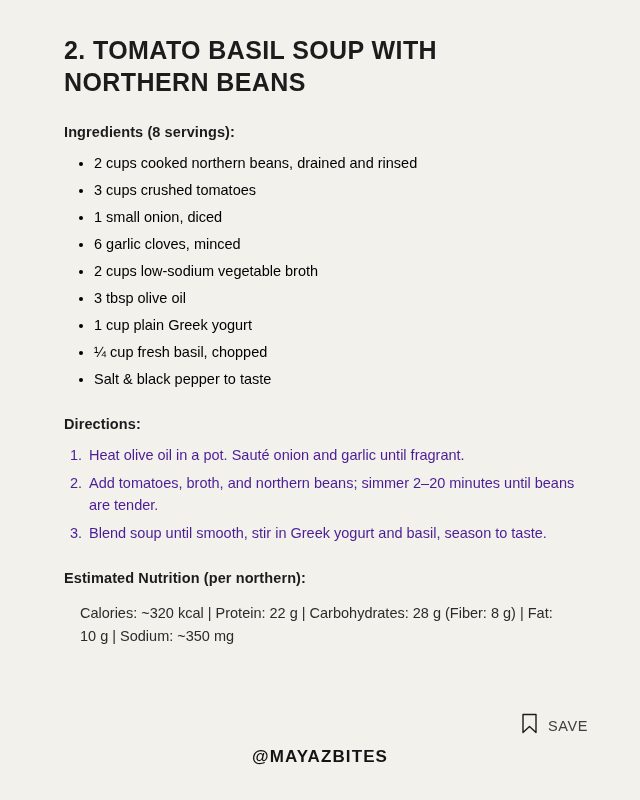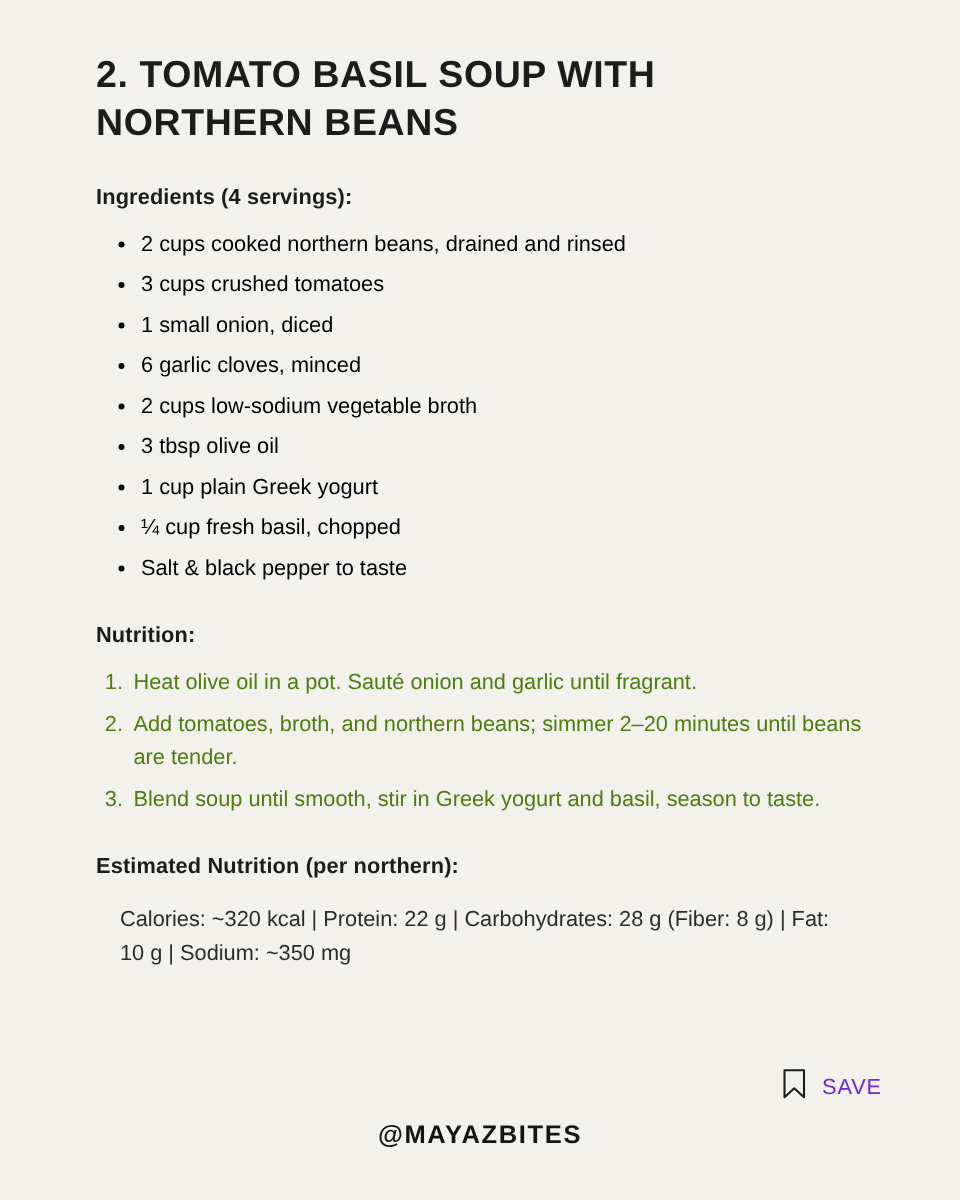--- a/index.html
+++ b/index.html
@@ -51,42 +51,42 @@
   }
   ol.directions {
     margin: 0 0 26px 0;
     padding-left: 22px;
     list-style: decimal;
   }
   ol.directions li {
     font-size: 14.5px;
     line-height: 1.55;
     margin-bottom: 5px;
-    color: #4d7c0f;
+    color: #4c1d95;
     padding-left: 3px;
   }
   .nutrition-body {
     font-size: 14.5px;
     line-height: 1.55;
     color: #2b2b2b;
     max-width: 520px;
     margin: 16px;
   }
   .save-row {
     position: absolute;
     right: 52px;
     bottom: 62px;
     display: flex;
     align-items: center;
     gap: 10px;
   }
   .save-label {
     font-size: 14.5px;
     letter-spacing: 0.6px;
-    color: #6d28d9;
+    color: #404040;
   }
   .bookmark {
     display: block;
   }
   .handle {
     position: absolute;
     left: 0;
     right: 0;
     bottom: 33px;
     text-align: center;
@@ -96,34 +96,34 @@
     color: #141414;
   }
 </style>
 </head>
 <body>
 
 <div class="page">
 
   <h1 class="title">2. TOMATO BASIL SOUP WITH NORTHERN BEANS</h1>
 
-  <h2 class="section-head">Ingredients (4 servings):</h2>
+  <h2 class="section-head">Ingredients (8 servings):</h2>
   <ul class="ingredients">
     <li>2 cups cooked northern beans, drained and rinsed</li>
     <li>3 cups crushed tomatoes</li>
     <li>1 small onion, diced</li>
     <li>6 garlic cloves, minced</li>
     <li>2 cups low-sodium vegetable broth</li>
     <li>3 tbsp olive oil</li>
     <li>1 cup plain Greek yogurt</li>
     <li>¼ cup fresh basil, chopped</li>
     <li>Salt &amp; black pepper to taste</li>
   </ul>
 
-  <h2 class="section-head">Nutrition:</h2>
+  <h2 class="section-head">Directions:</h2>
   <ol class="directions">
     <li>Heat olive oil in a pot. Sauté onion and garlic until fragrant.</li>
     <li>Add tomatoes, broth, and northern beans; simmer 2–20 minutes until beans are tender.</li>
     <li>Blend soup until smooth, stir in Greek yogurt and basil, season to taste.</li>
   </ol>
 
   <h2 class="section-head">Estimated Nutrition (per northern):</h2>
   <p class="nutrition-body">Calories: ~320 kcal | Protein: 22 g | Carbohydrates: 28 g (Fiber: 8 g) | Fat: 10 g | Sodium: ~350 mg</p>
 
 </div>

